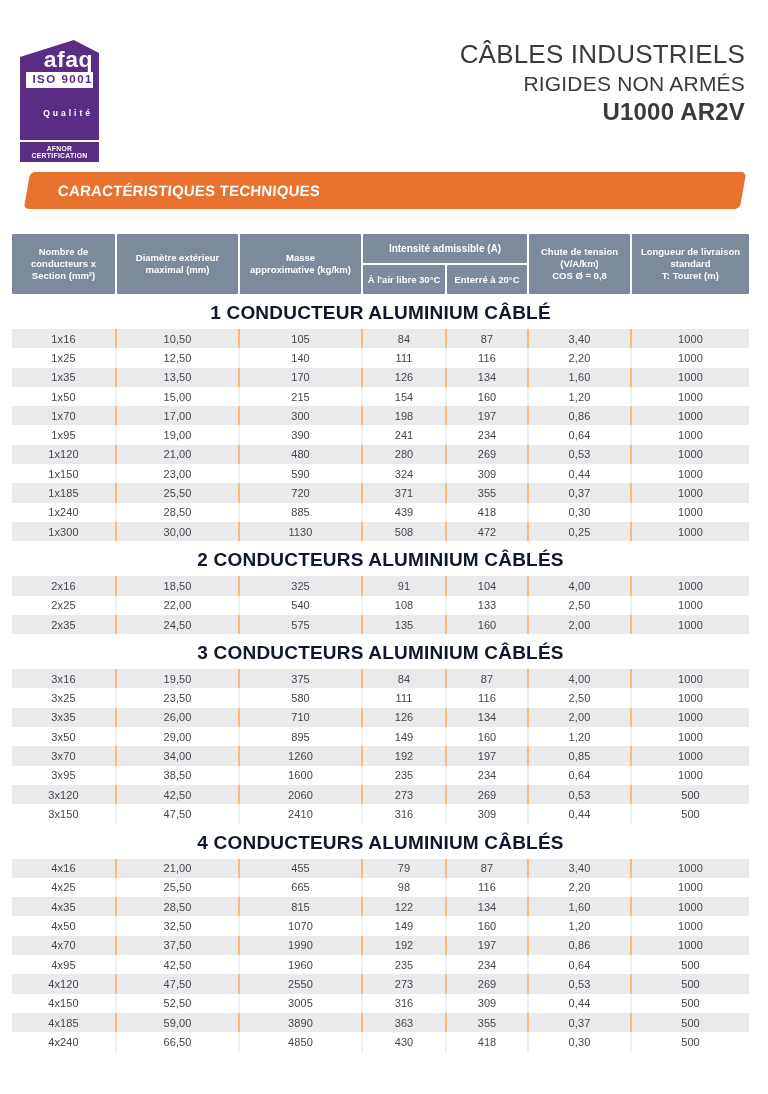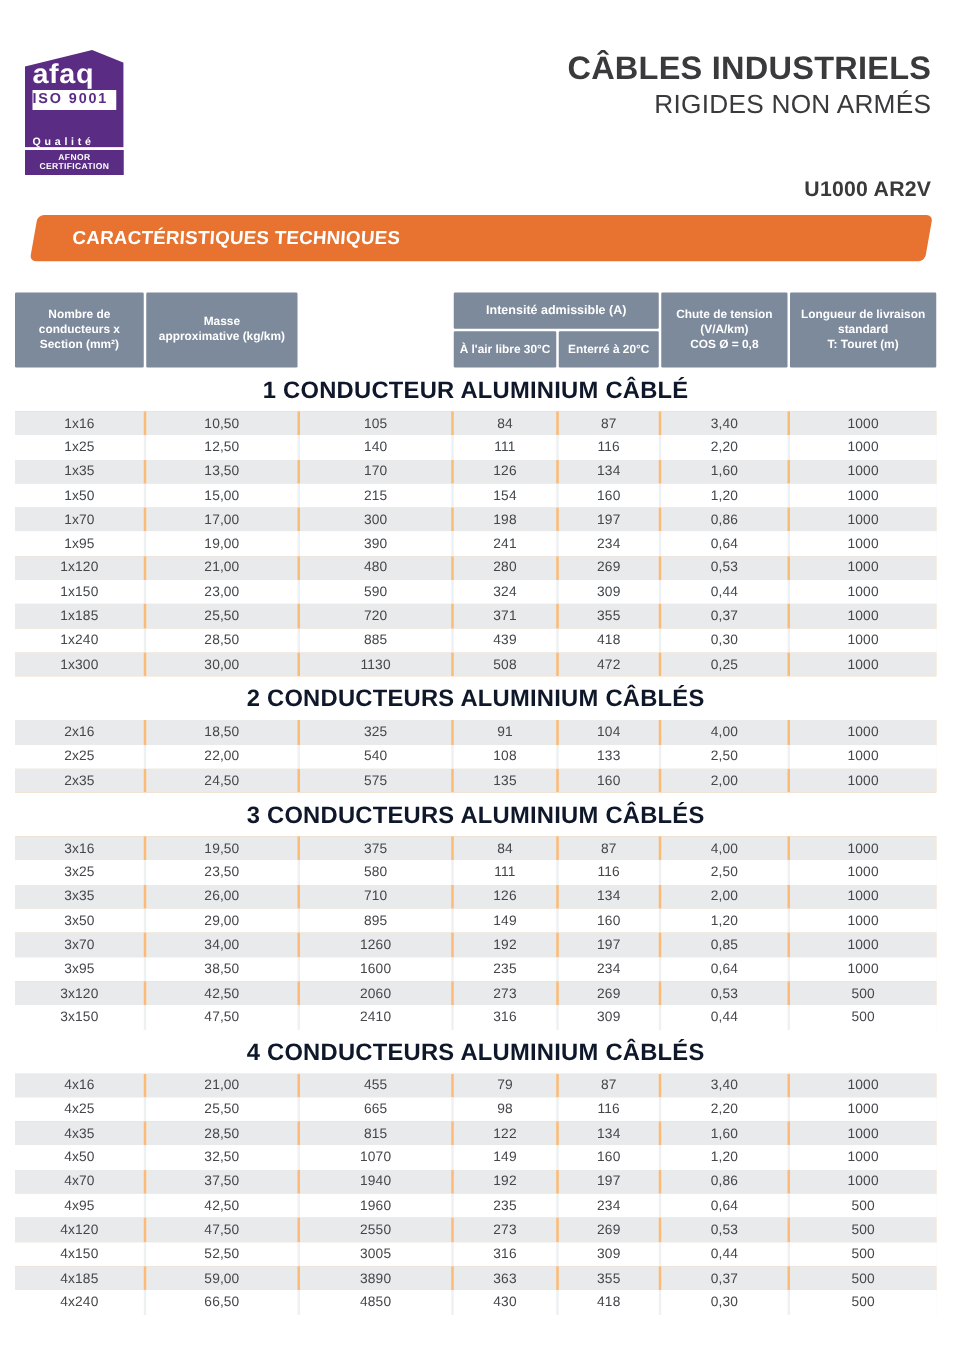--- a/index.html
+++ b/index.html
@@ -9,37 +9,37 @@
     margin:0 auto;
   }
 
   
   .topbar { position:absolute; top:0; left:0; width:768px; height:172px; }
 
   .afaq-badge { position:absolute; left:20px; top:40px; width:79px; }
   .afaq-main {
     background:var(--brand-purple,#5B2C83); color:#fff;
     clip-path:polygon(0 17%, 68% 0, 100% 13%, 100% 100%, 0 100%);
-    padding:9px 6px 0 6px; text-align:left;
+    padding:9px 6px 22px 6px; text-align:right;
   }
   .afaq-brand { font-size:23px; font-weight:bold; letter-spacing:0.5px; line-height:20px; transform:scaleY(0.95); }
   .afaq-iso {
     background:#fff; color:var(--brand-purple,#5B2C83); font-weight:bold;
     font-size:11.5px; letter-spacing:1.5px; margin-top:3px; padding:1px 0 2px; line-height:13px;
   }
   .afaq-quality { font-size:8.5px; letter-spacing:3px; margin-top:20px; font-weight:bold; }
   .afaq-issuer {
     background:var(--brand-purple,#5B2C83); color:#fff; margin-top:2px;
     font-size:6.8px; font-weight:bold; letter-spacing:0.3px; text-align:center; padding:3px 1px;
   }
 
   .doc-title { position:absolute; right:23px; top:38px; text-align:right; color:#3a3a3c; }
-  .doc-title .t1 { font-size:26px; font-weight:bold; letter-spacing:0.2px; line-height:32px; }
+  .doc-title .t1 { font-size:26px; font-weight:normal; letter-spacing:0.2px; line-height:32px; }
   .doc-title .t2 { font-size:21px; font-weight:normal; letter-spacing:0.2px; line-height:27px; }
-  .doc-title .t3 { font-size:17px; font-weight:bold; letter-spacing:0.2px; line-height:30px;margin-top:40px; }
+  .doc-title .t3 { font-size:24px; font-weight:bold; letter-spacing:0.2px; line-height:30px; }
 
   
   .banner {
     position:absolute; top:172px; left:27px; width:716px; height:37px;
     background:var(--accent-orange,#E8722F);
     transform:skewX(-10deg); border-radius:5px;
     display:flex; align-items:center;
   }
   .banner span {
     transform:skewX(6deg);
@@ -108,20 +108,22 @@
 
   <div class="banner">
     <span>CARACTÉRISTIQUES TECHNIQUES</span>
   </div>
 
   <div class="table">
     <div class="tgrid thead">
       <div class="th span2">Nombre de
 conducteurs x
 Section (mm²)</div>
+      <div class="th span2">Diamètre extérieur
+maximal (mm)</div>
       <div class="th span2">Masse
 approximative (kg/km)</div>
       <div class="th group">Intensité admissible (A)</div>
       <div class="th sub1">À l'air libre 30°C</div>
       <div class="th sub2">Enterré à 20°C</div>
       <div class="th span2 c5">Chute de tension
 (V/A/km)
 COS Ø = 0,8</div>
       <div class="th span2 c6">Longueur de livraison
 standard
@@ -363,21 +365,21 @@
           <div class="tcell">32,50</div>
           <div class="tcell">1070</div>
           <div class="tcell">149</div>
           <div class="tcell">160</div>
           <div class="tcell">1,20</div>
           <div class="tcell">1000</div>
         </div>
         <div class="tgrid trow striped">
           <div class="tcell">4x70</div>
           <div class="tcell">37,50</div>
-          <div class="tcell">1940</div>
+          <div class="tcell">1990</div>
           <div class="tcell">192</div>
           <div class="tcell">197</div>
           <div class="tcell">0,86</div>
           <div class="tcell">1000</div>
         </div>
         <div class="tgrid trow plain">
           <div class="tcell">4x95</div>
           <div class="tcell">42,50</div>
           <div class="tcell">1960</div>
           <div class="tcell">235</div>

